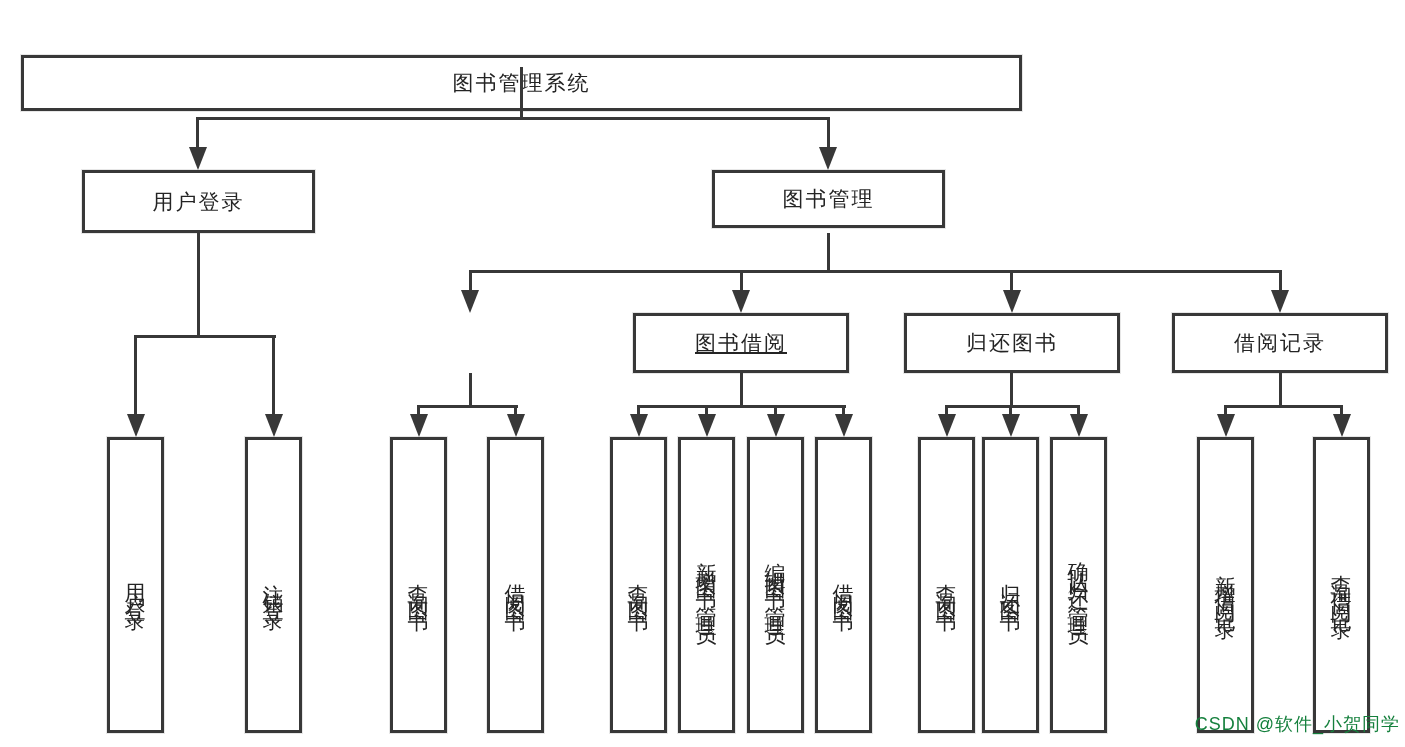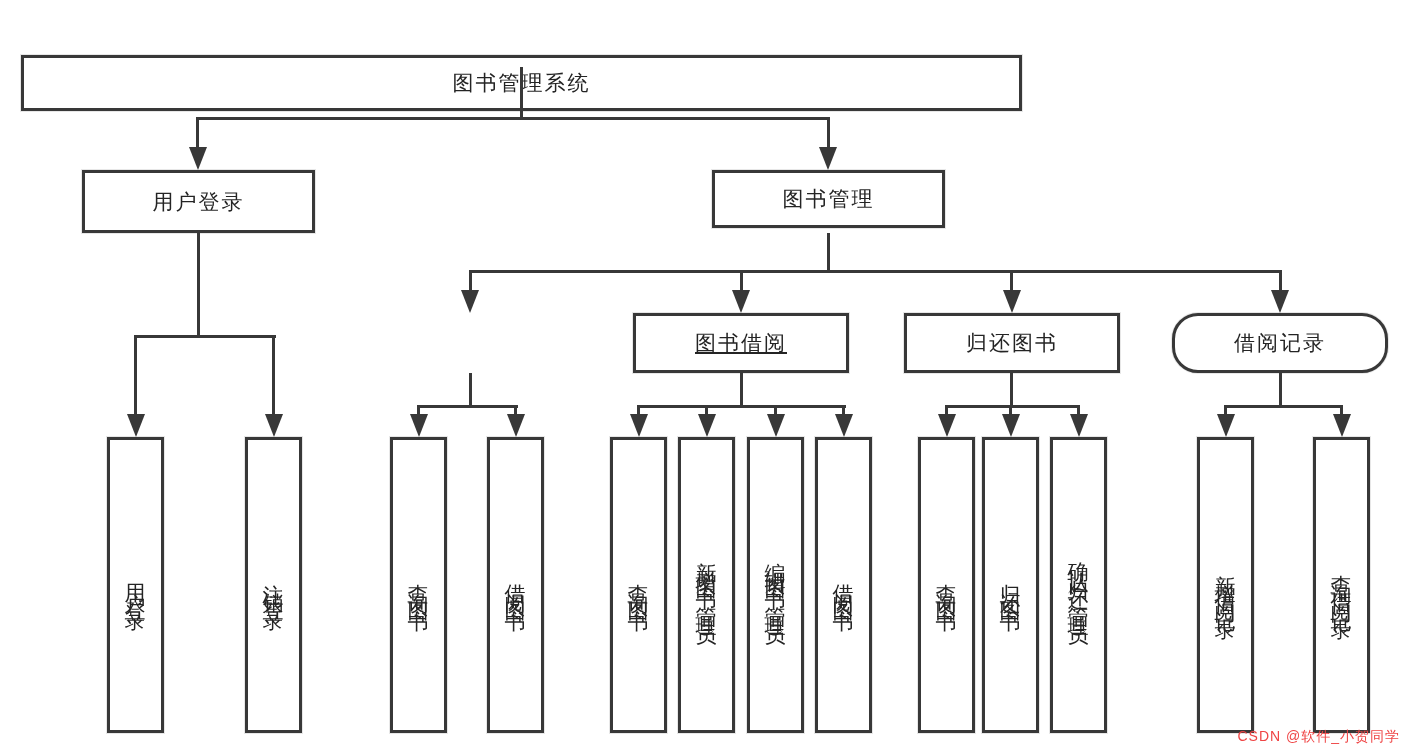--- a/index.html
+++ b/index.html
@@ -31,24 +31,24 @@
   .hline{height:3px;}
   .vline{width:3px;}
   .arrow{
     position:absolute;width:0;height:0;
     border-left:9px solid transparent;
     border-right:9px solid transparent;
     border-top:23px solid #383838;
   }
   .watermark{
     position:absolute;
-    top:728px;right:5px;
-    font-size:14px;
+    top:712px;right:5px;
+    font-size:18px;
     letter-spacing:1px;
-    color:#ef4444;
+    color:#15803d;
   }
 </style>
 </head>
 <body>
 
 <div class="stage">
 
   <div class="node hnode" style="left:21px;top:11px;width:1001px;height:56px;margin-top:44px;">图书管理系统</div>
 
   <div class="vline" style="left:520px;top:67px;height:51px;"></div>
@@ -74,21 +74,21 @@
 
   <div class="vline" style="left:197px;top:233px;height:104px;"></div>
   <div class="hline" style="left:135px;top:335px;width:141px;"></div>
   <div class="vline" style="left:134px;top:335px;height:81px;"></div>
   <div class="arrow" style="left:127px;top:414px;"></div>
   <div class="vline" style="left:272px;top:335px;height:81px;"></div>
   <div class="arrow" style="left:265px;top:414px;"></div>
 
   <div class="node hnode" style="left:633px;top:313px;width:216px;height:60px;text-decoration:underline;">图书借阅</div>
   <div class="node hnode" style="left:904px;top:313px;width:216px;height:60px;">归还图书</div>
-  <div class="node hnode" style="left:1172px;top:313px;width:216px;height:60px;border-radius:26px;">借阅记录</div>
+  <div class="node hnode" style="left:1172px;top:313px;width:216px;height:60px;">借阅记录</div>
 
   <div class="vline" style="left:469px;top:373px;height:34px;"></div>
   <div class="hline" style="left:418px;top:405px;width:100px;"></div>
   <div class="vline" style="left:417px;top:405px;height:11px;"></div>
   <div class="arrow" style="left:410px;top:414px;"></div>
   <div class="vline" style="left:514px;top:405px;height:11px;"></div>
   <div class="arrow" style="left:507px;top:414px;"></div>
 
   <div class="vline" style="left:740px;top:373px;height:34px;"></div>
   <div class="hline" style="left:638px;top:405px;width:208px;"></div>

